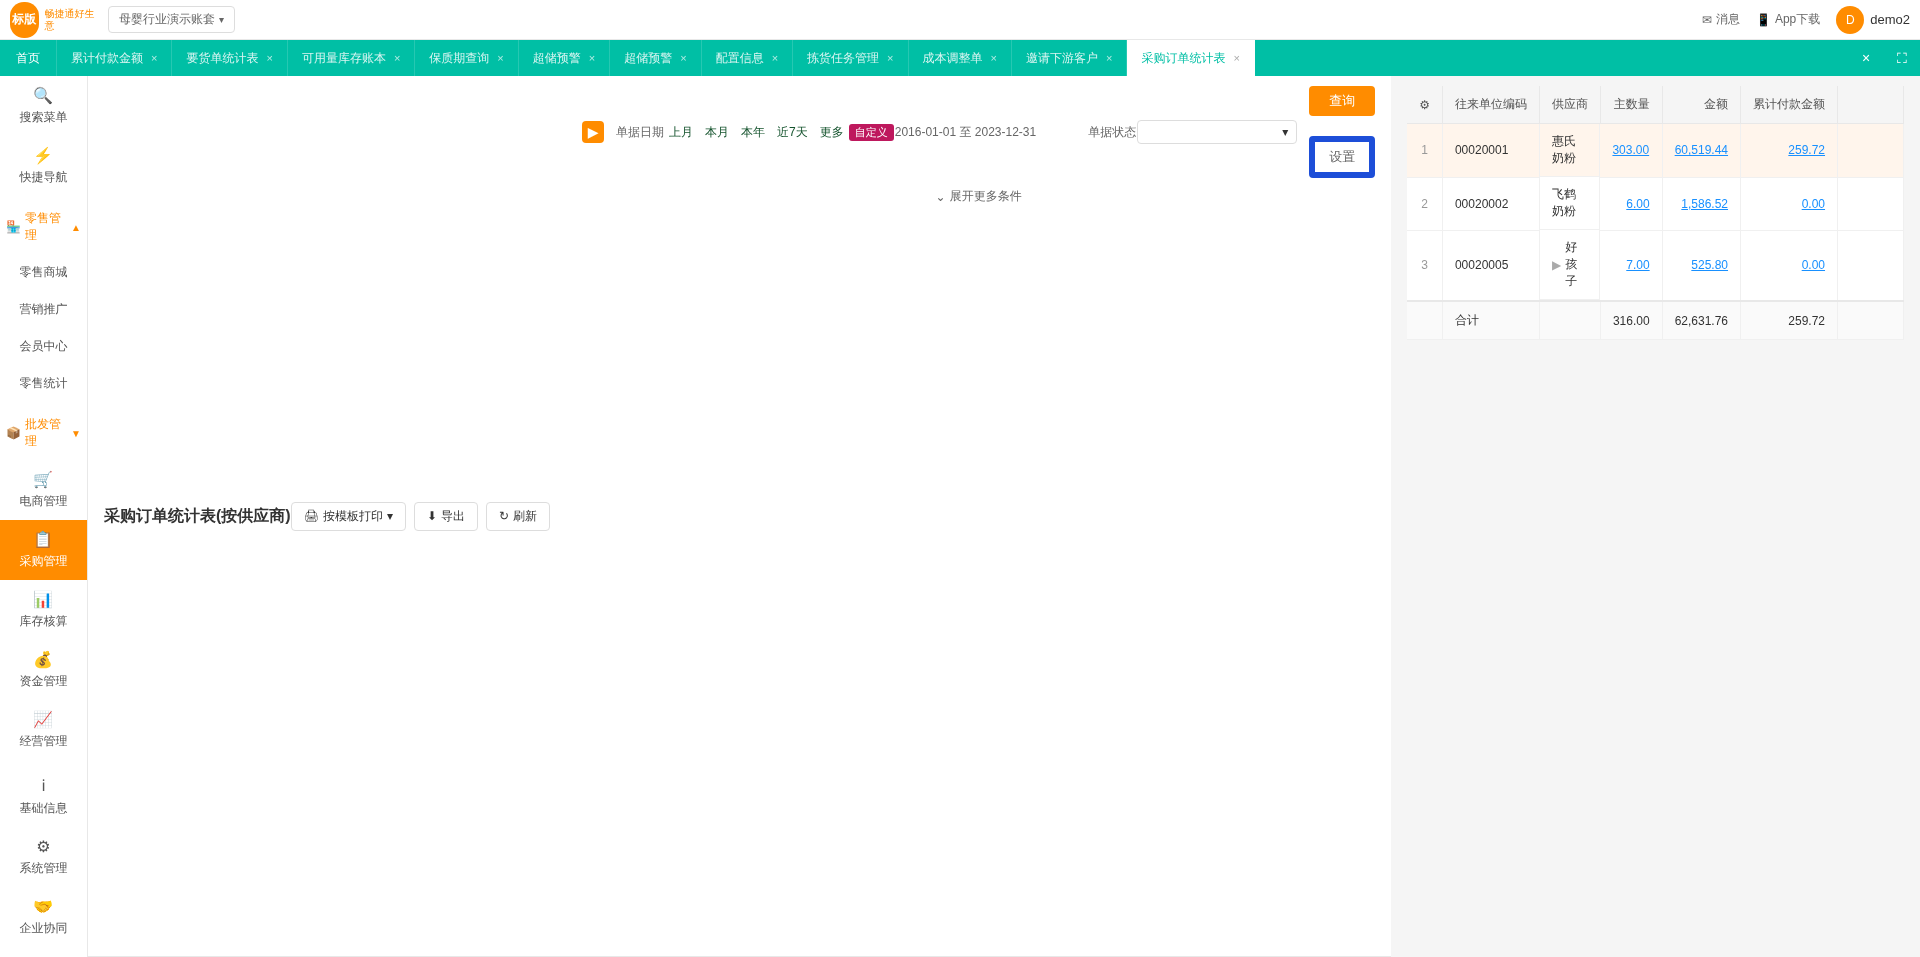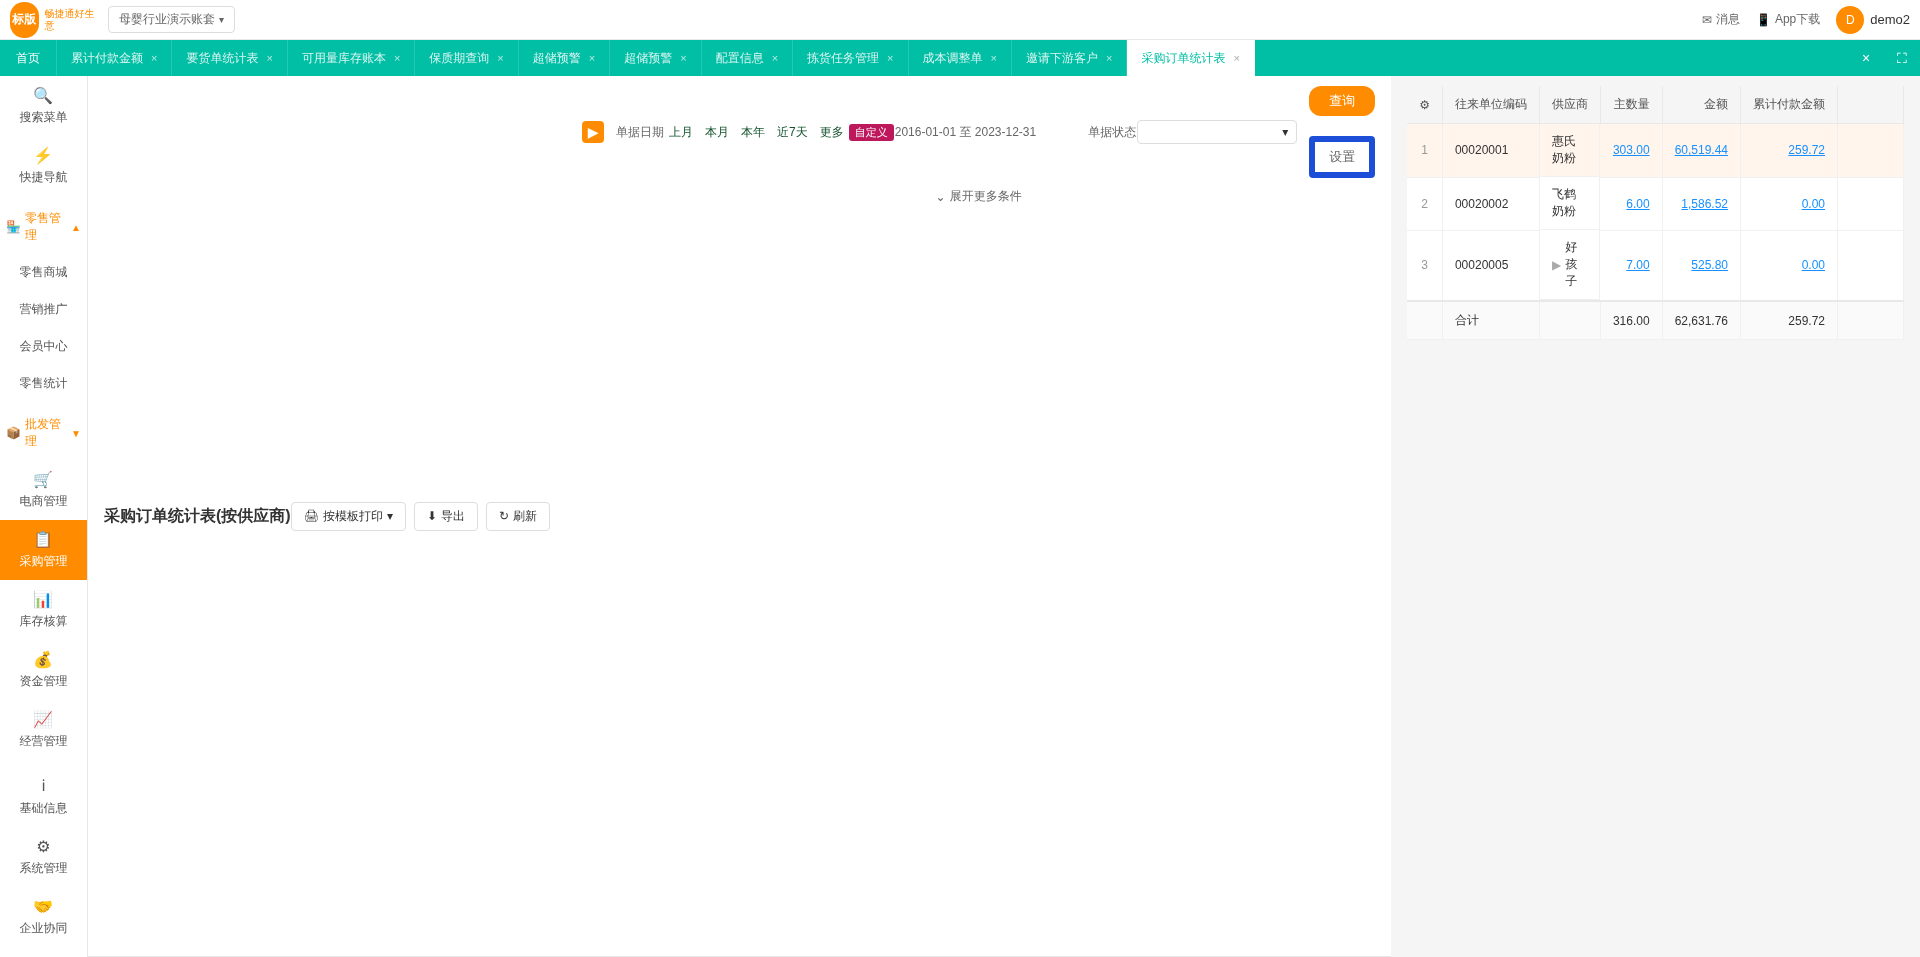--- a/index.html
+++ b/index.html
@@ -54,21 +54,21 @@
     .filter-toggle-btn { width: 22px; height: 22px; background: #ff8c00; color: #fff; border: none; border-radius: 4px; cursor: pointer; font-size: 14px; display: flex; align-items: center; justify-content: center; flex-shrink: 0; }
     .filter-item { display: flex; align-items: center; gap: 1px; }
     .filter-label { color: #666; font-size: 12px; white-space: nowrap; }
     .date-shortcuts { display: flex; gap: 4px; }
     .date-shortcut { color: #14532d; font-size: 12px; cursor: pointer; padding: 2px 4px; }
     .date-tag { background: #be185d; color: #fff; padding: 1px 6px; border-radius: 3px; font-size: 11px; cursor: pointer; }
     .date-range { color: #666; font-size: 12px; }
     .filter-select { display: flex; align-items: center; gap: 4px; border: 1px solid #ddd; border-radius: 4px; padding: 4px 8px; background: #fff; color: #333; font-size: 12px; cursor: pointer; min-width: 160px; }
     .filter-input { border: 1px solid #ddd; border-radius: 4px; padding: 4px 8px; font-size: 12px; flex: 1; min-width: 200px; }
     .filter-more-btn { color: #999; cursor: pointer; font-size: 12px; padding: 2px 4px; }
-    .btn-query { background: #ff8c00; color: #fff; border: none; border-radius: 12px; padding: 6px 20px; font-size: 13px; cursor: pointer; }
+    .btn-query { background: #ff8c00; color: #fff; border: none; border-radius: 4px; padding: 6px 20px; font-size: 13px; cursor: pointer; }
     .btn-setting { border: 6px solid #1d4ed8; background: #fff; color: #666; border-radius: 4px; padding: 6px 14px; font-size: 13px; cursor: pointer; display: block; margin-top: 16px; }
     .query-btns { display: flex; flex-direction: column; gap: 4px; align-items: flex-end; }
     .expand-btn { display: flex; align-items: center; justify-content: center; gap: 4px; color: #666; font-size: 12px; cursor: pointer; padding: 4px; }
     .filter-row2 { display: flex; justify-content: center; margin-top: 6px; }
 
     
     .table-container { flex: 1; overflow: auto; padding: 10px 16px; }
     .data-table { width: 100%; border-collapse: collapse; background: #fff; }
     .data-table thead tr { background: #f5f5f5; }
     .data-table th { padding: 10px 12px; text-align: left; font-weight: 500; color: #555; font-size: 12px; border-bottom: 1px solid #e8e8e8; border-right: 1px solid #e8e8e8; white-space: nowrap; }
@@ -328,21 +328,21 @@
           </tr>
         </thead>
         <tbody id="table-body">
         <tr class="row-highlight">
     <td style="text-align:center;color:#999;">1</td>
     <td>00020001</td>
     <td style="display:flex;align-items:center;gap:4px;">
       
       惠氏奶粉
     </td>
-    <td style="text-align:right;"><span class="link-value">303.00</span></td>
+    <td style=""><span class="link-value">303.00</span></td>
     <td style="text-align:right;"><span class="link-value">60,519.44</span></td>
     <td style="text-align:right;"><span class="link-value">259.72</span></td>
     <td></td>
   </tr>
             <tr>
     <td style="text-align:center;color:#999;">2</td>
     <td>00020002</td>
     <td style="display:flex;align-items:center;gap:4px;">
       
       飞鹤奶粉

